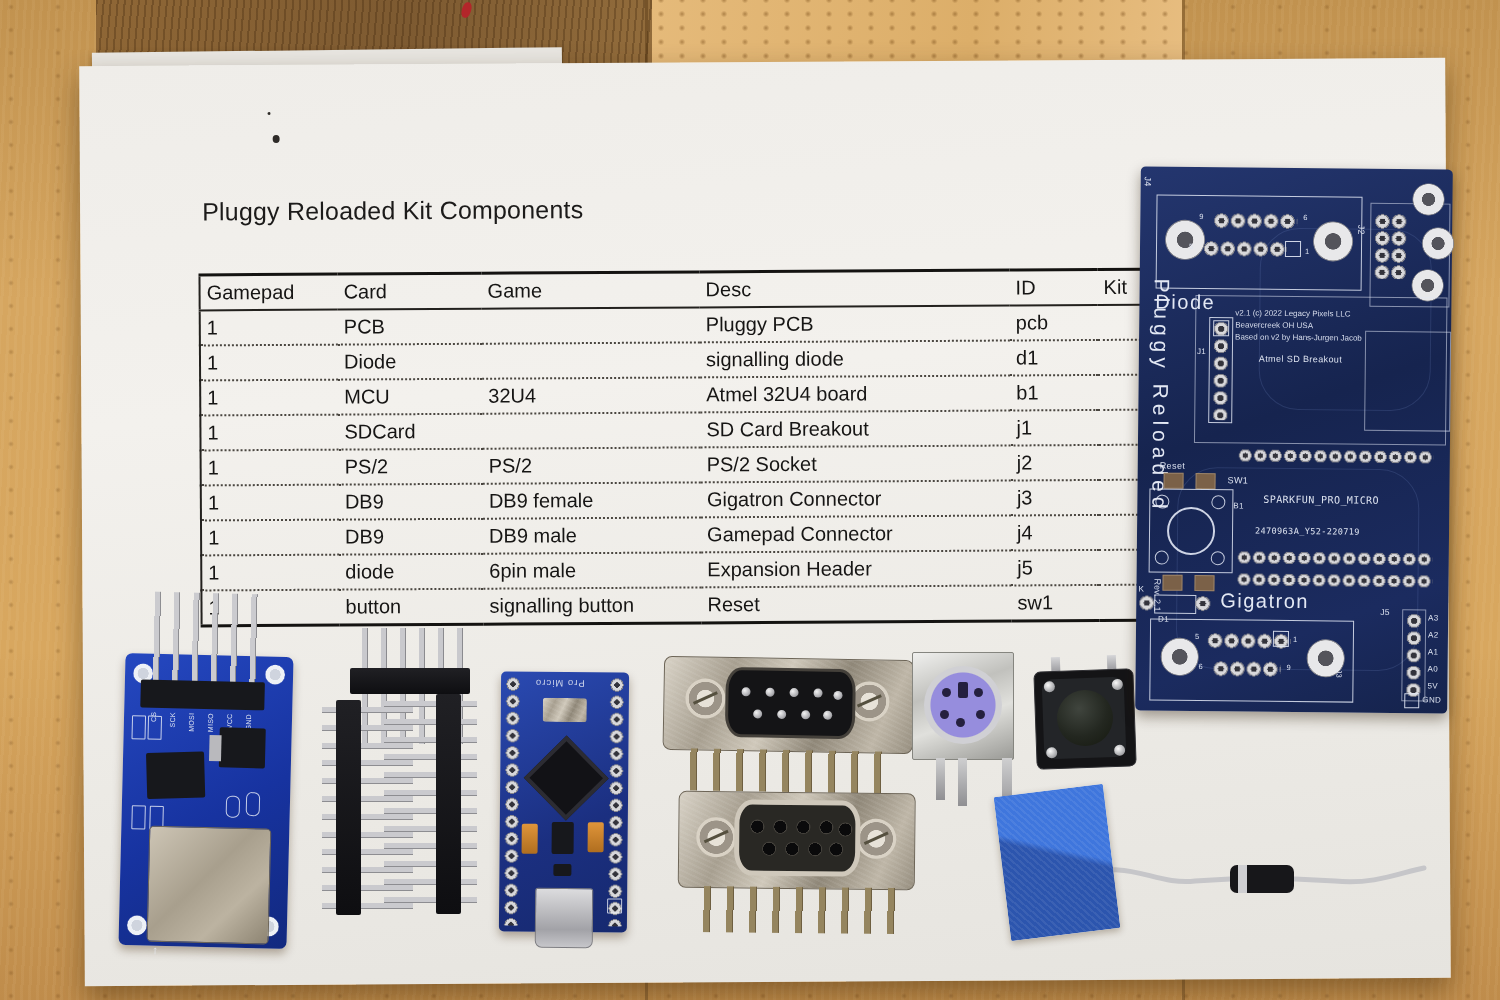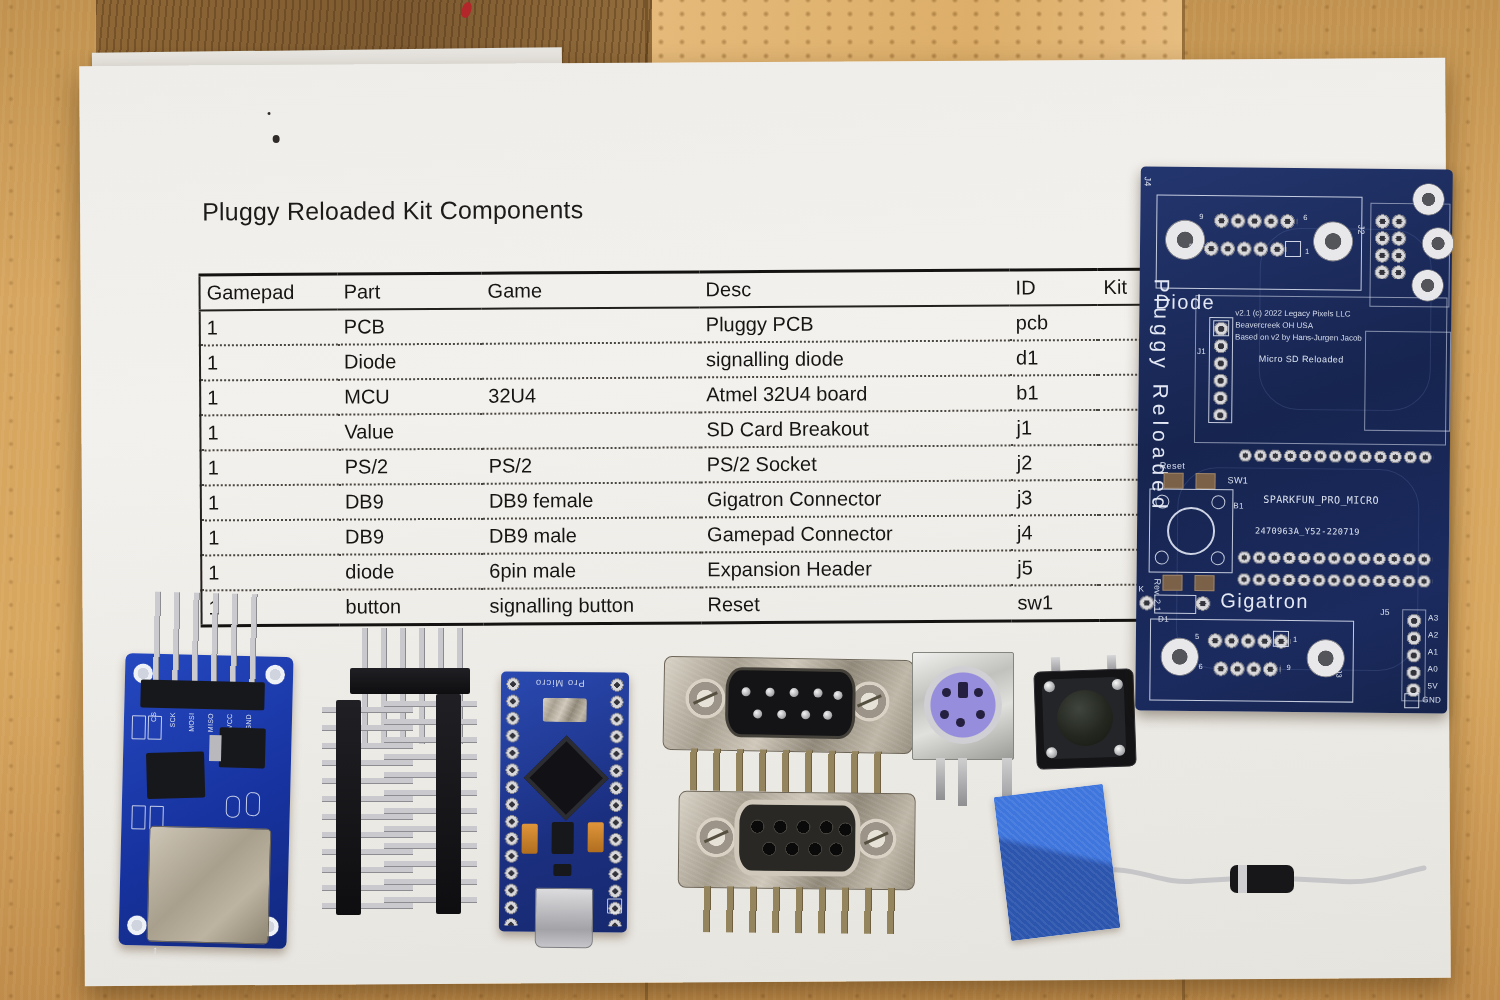--- a/index.html
+++ b/index.html
@@ -165,21 +165,21 @@
           <col class="c1">
           <col class="c2">
           <col class="c3">
           <col class="c4">
           <col class="c5">
           <col class="c6">
         </colgroup>
       <tbody>
           <tr class="hdr">
         <td>Gamepad</td>
-        <td>Part</td>
+        <td>Card</td>
         <td>Game</td>
         <td>Desc</td>
         <td>ID</td>
         <td>Kit</td>
       </tr>
       <tr>
         <td>1</td>
             <td>PCB</td>
             <td></td>
             <td>Pluggy PCB</td>
@@ -197,21 +197,21 @@
       <tr>
         <td>1</td>
             <td>MCU</td>
             <td>32U4</td>
             <td>Atmel 32U4 board</td>
             <td>b1</td>
             <td></td>
       </tr>
       <tr>
         <td>1</td>
-            <td>Value</td>
+            <td>SDCard</td>
             <td></td>
             <td>SD Card Breakout</td>
             <td>j1</td>
             <td></td>
       </tr>
       <tr>
         <td>1</td>
             <td>PS/2</td>
             <td>PS/2</td>
             <td>PS/2 Socket</td>
@@ -410,21 +410,21 @@
 
     <span class="vtext" style="left:10px;top:112px;font-size:21px;letter-spacing:5px;color:#e3e8f4">Pluggy Reloaded</span>
     <span class="vtext" style="left:16px;top:412px;font-size:9px;color:#d6dcec">Rev. 2.1</span>
 
     <div class="obox-faint" style="left:56px;top:128px;width:250px;height:146px"></div>
     <span class="silk" style="left:58px;top:180px;font-size:8px">J1</span>
     <div class="obox" style="left:70px;top:150px;width:22px;height:104px">
       <div class="holes hv17" style="left:0;top:2px;width:22px;height:100px"></div>
       <div class="pad" style="left:3px;top:2px;width:14px;height:14px"></div>
     </div>
-    <span class="silk" style="left:120px;top:186px">Micro SD Reloaded</span>
+    <span class="silk" style="left:120px;top:186px">Atmel SD Breakout</span>
     <div class="obox-faint" style="left:226px;top:162px;width:84px;height:98px"></div>
 
     <div class="holes ha" style="left:100px;top:280px;width:196px;height:16px"></div>
 
     <span class="silk" style="left:22px;top:294px">Reset</span>
     <div class="bronze" style="left:26px;top:306px;width:18px;height:14px"></div>
     <div class="bronze" style="left:58px;top:306px;width:18px;height:14px"></div>
     <span class="silk" style="left:90px;top:308px">SW1</span>
     <div class="obox" style="left:12px;top:322px;width:82px;height:82px">
       <div style="left:17px;top:17px;width:44px;height:44px;border:2.5px solid rgba(226,232,245,.9);border-radius:50%"></div>

